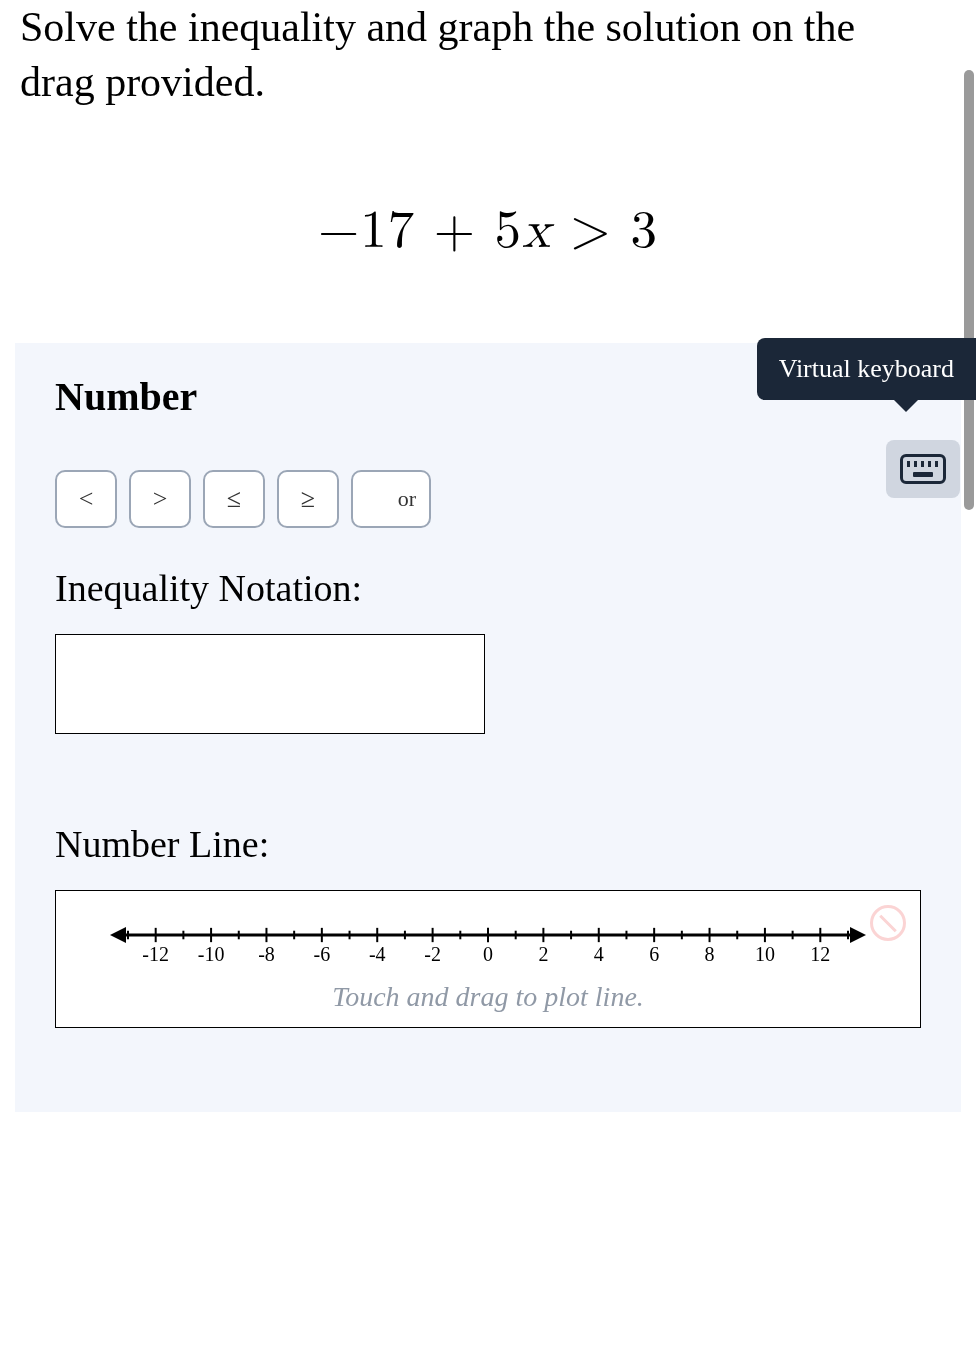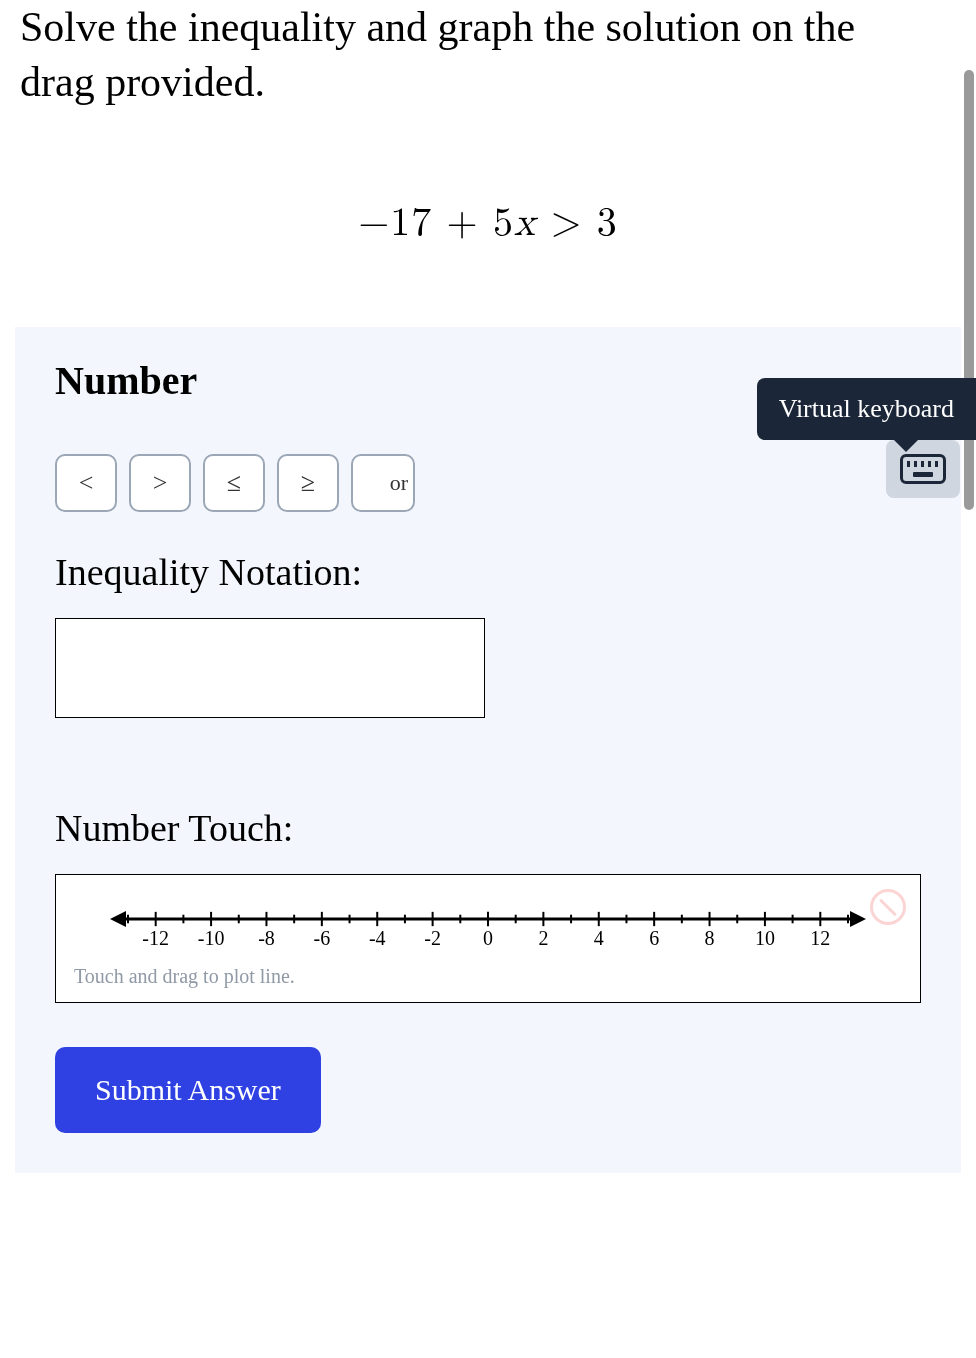--- a/index.html
+++ b/index.html
@@ -17,21 +17,21 @@
       height: 100%;
     }
     .prompt {
       font-size: 42px;
       line-height: 1.3;
       color: #000;
       padding-right: 60px;
     }
     .equation {
       font-family: 'Latin Modern Math', 'Cambria Math', Georgia, serif;
-      font-size: 40px;
+      font-size: 53px;
       text-align: center;
       margin: 90px 0 80px 0;
       letter-spacing: 1px;
     }
     .equation .var { font-style: italic; }
     .answer-panel {
       background: #f3f6fc;
       padding: 30px 40px 40px 40px;
       margin: 0 -5px;
       position: relative;
@@ -55,21 +55,21 @@
       background: #fff;
       display: flex;
       align-items: center;
       justify-content: center;
       font-size: 26px;
       color: #333;
       cursor: pointer;
       font-family: Georgia, serif;
     }
     .op-btn.or-btn {
-      width: 64px;
+      width: 80px;
       font-size: 22px;
       padding-left: 32px;
     }
     .section-label {
       font-size: 38px;
       color: #000;
       margin-bottom: 24px;
       margin-top: 28px;
     }
     .ineq-input {
@@ -107,37 +107,39 @@
       height: 3px;
       background: #fbd4d4;
       transform: rotate(45deg);
     }
     .numline-svg {
       width: 100%;
       height: 60px;
       display: block;
     }
     .numline-hint {
+      text-align: center;
       color: #9099a6;
-      font-size: 20px;
+      font-size: 28px;
+      font-style: italic;
       margin-top: 6px;
     }
     .submit-btn {
       background: #2f41e3;
       color: #fff;
       border: none;
       border-radius: 10px;
       padding: 26px 40px;
       font-size: 30px;
       font-family: Georgia, serif;
       cursor: pointer;
     }
     .vk-tooltip {
       position: absolute;
-      top: 378px;
+      top: 338px;
       right: 0;
       background: #1b2738;
       color: #fff;
       font-size: 26px;
       padding: 16px 22px;
       border-radius: 8px 0 0 8px;
       font-family: Georgia, serif;
       z-index: 10;
     }
     .vk-tooltip::after {
@@ -217,21 +219,21 @@
       <button class="op-btn">&lt;</button>
       <button class="op-btn">&gt;</button>
       <button class="op-btn">≤</button>
       <button class="op-btn">≥</button>
       <button class="op-btn or-btn">or</button>
     </div>
 
     <div class="section-label">Inequality Notation:</div>
     <input class="ineq-input" type="text" value="" style="">
 
-    <div class="section-label">Number Touch:</div>
+    <div class="section-label">Number Line:</div>
 
     <div class="numline-box">
       <div class="clear-icon"></div>
       <svg class="numline-svg" viewBox="0 0 760 60">
         <line x1="10" y1="20" x2="750" y2="20" stroke="#000" stroke-width="3"></line>
         <polygon points="2,20 18,12 18,28" fill="#000"></polygon>
         <polygon points="758,20 742,12 742,28" fill="#000"></polygon>
         <g id="ticks">
             <line x1="20" y1="15.714285714285715" x2="20" y2="24.285714285714285" stroke="#000" stroke-width="2"></line>
             <line x1="47.69230769230769" y1="12.857142857142858" x2="47.69230769230769" y2="27.142857142857142" stroke="#000" stroke-width="2"></line>
@@ -271,15 +273,14 @@
             <text x="490.7692307692308" y="46" text-anchor="middle" font-size="20" font-family="Georgia,serif" fill="#000">4</text>
             <text x="546.1538461538461" y="46" text-anchor="middle" font-size="20" font-family="Georgia,serif" fill="#000">6</text>
             <text x="601.5384615384615" y="46" text-anchor="middle" font-size="20" font-family="Georgia,serif" fill="#000">8</text>
             <text x="656.9230769230769" y="46" text-anchor="middle" font-size="20" font-family="Georgia,serif" fill="#000">10</text>
             <text x="712.3076923076924" y="46" text-anchor="middle" font-size="20" font-family="Georgia,serif" fill="#000">12</text>
           </g>
       </svg>
       <div class="numline-hint">Touch and drag to plot line.</div>
     </div>
 
-    <button class="submit-btn">Submit Answer</button>
   </div>
 </div>
 
 </body></html>

